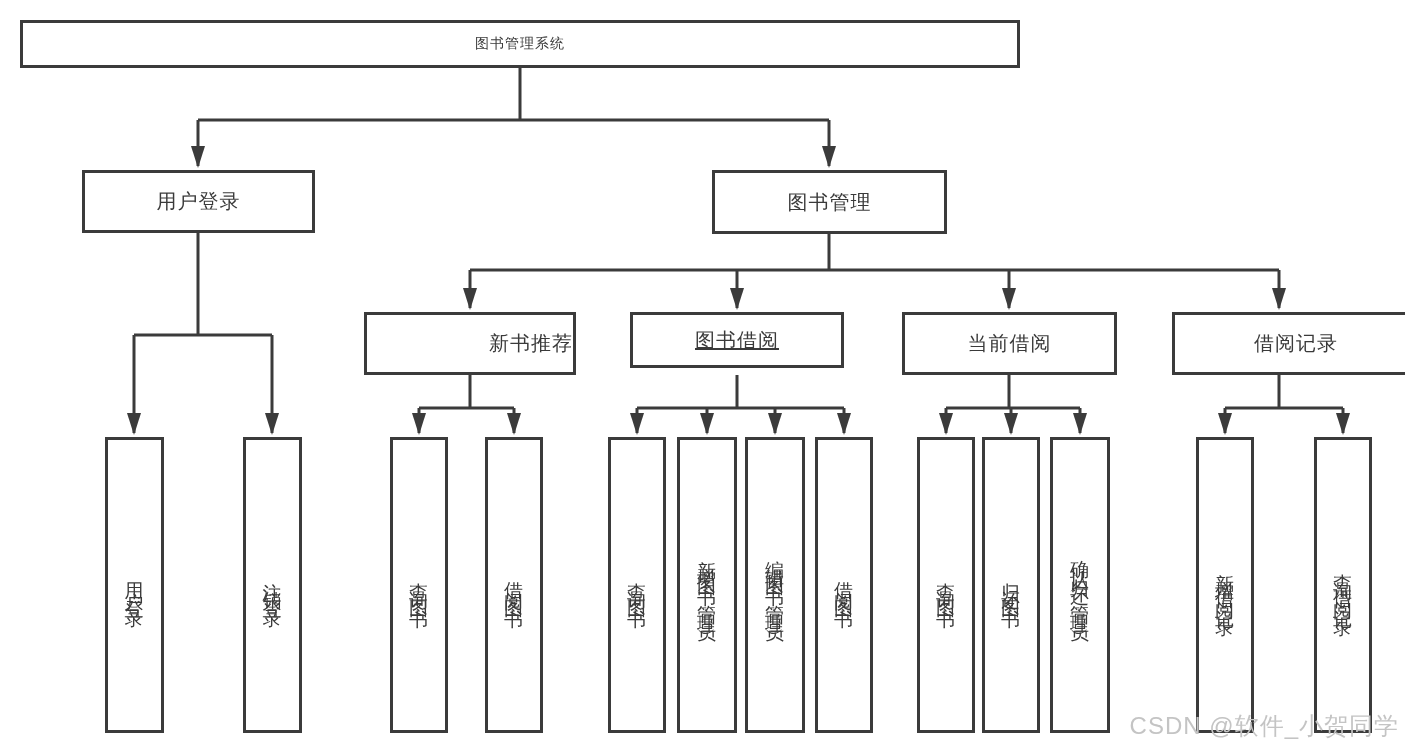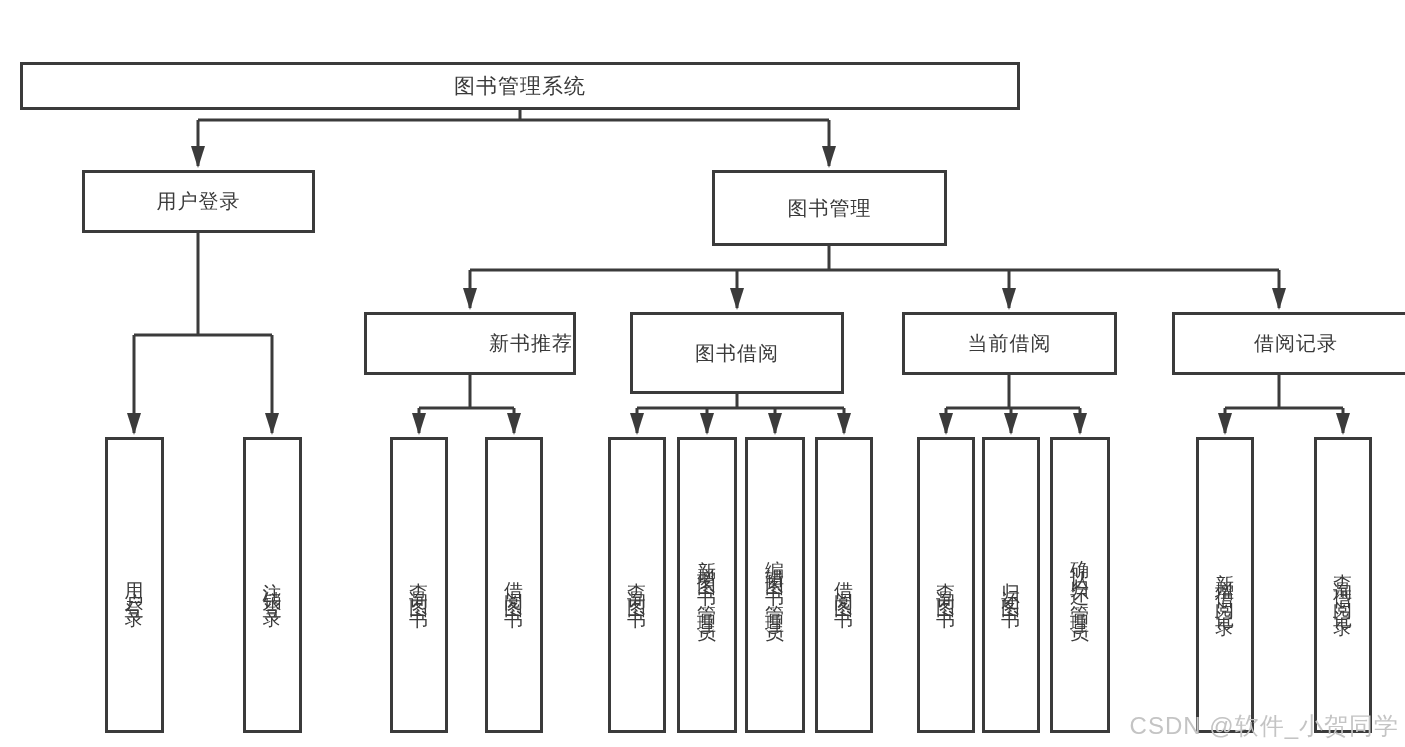--- a/index.html
+++ b/index.html
@@ -32,22 +32,21 @@
     align-items: center;
     justify-content: center;
     color: var(--text, #3a3a3a);
   }
   .h-box {
     font-size: 20px;
     letter-spacing: 1px;
     white-space: nowrap;
   }
   .root-box {
-    font-size: 21px;
-    margin-top: 42px;
+    font-size: 14px;
   }
   .v-box {
     top: 437px;
     height: 296px;
   }
   .v-box .v-label {
     writing-mode: vertical-rl;
     text-orientation: mixed;
     font-size: 19px;
     letter-spacing: 9px;
@@ -117,28 +116,28 @@
     <path class="line" d="M1343,408 V433" marker-end="url(#arrow)"></path>
   </svg>
 
   <div class="node h-box root-box" style="left:20px; top:20px; width:1000px; height:48px;">
     <span>图书管理系统</span>
   </div>
 
   <div class="node h-box" style="left:82px; top:170px; width:233px; height:63px;">
     <span>用户登录</span>
   </div>
-  <div class="node h-box" style="left:712px; top:170px; width:235px; height:76px;">
+  <div class="node h-box" style="left:712px; top:170px; width:235px; height:64px;">
     <span>图书管理</span>
   </div>
 
   <div class="node h-box" style="left:364px; top:312px; width:212px; height:63px;justify-content:flex-end;">
     <span>新书推荐</span>
   </div>
-  <div class="node h-box" style="left:630px; top:312px; width:214px; height:82px;">
+  <div class="node h-box" style="left:630px; top:312px; width:214px; height:56px;text-decoration:underline;">
     <span>图书借阅</span>
   </div>
   <div class="node h-box" style="left:902px; top:312px; width:215px; height:63px;">
     <span>当前借阅</span>
   </div>
   <div class="node h-box" style="left:1172px; top:312px; width:248px; height:63px;">
     <span>借阅记录</span>
   </div>
 
   <div class="node v-box" style="left:105px; width:59px;">

